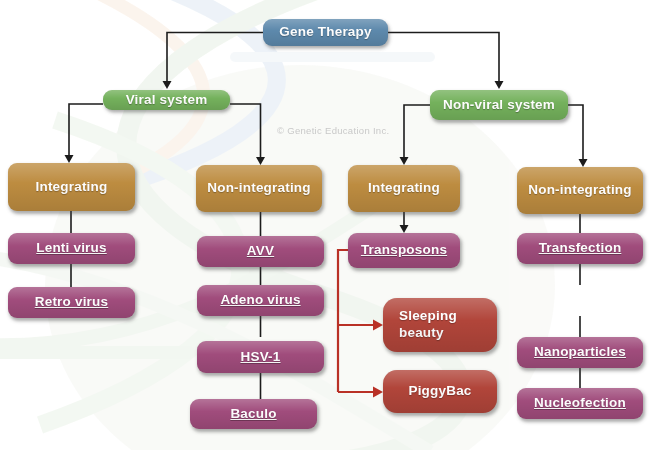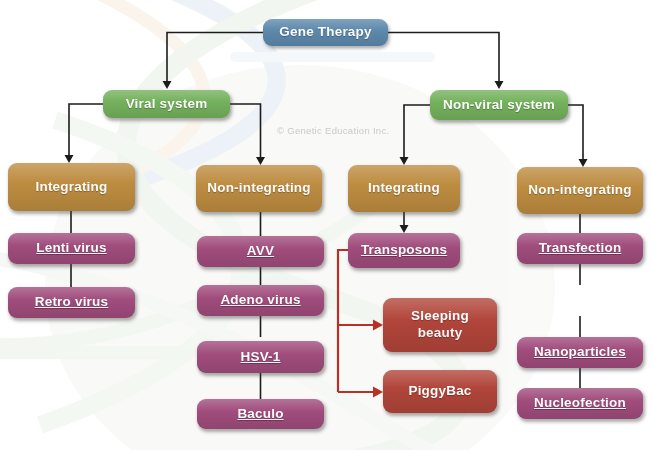--- a/index.html
+++ b/index.html
@@ -3,34 +3,34 @@
 <meta charset="utf-8">
 <style>
   html,body{margin:0;padding:0;background:#ffffff;}
   #stage{
     position:relative;width:653px;height:450px;overflow:hidden;background:#ffffff;
     font-family:"Liberation Sans",sans-serif;
   }
   svg.layer{position:absolute;left:0;top:0;pointer-events:none;}
   .node{
     position:absolute;border-radius:9px;display:flex;align-items:center;justify-content:center;
-    color:var(--label_text,#fff);font-weight:bold;font-size:13.5px;letter-spacing:.2px;text-align:center;
+    color:var(--label_text,#fff);font-weight:bold;font-size:13.5px;letter-spacing:.2px;
     box-shadow:1.5px 2.5px 3.5px rgba(70,70,70,.45);
     text-shadow:0 1px 1px rgba(0,0,0,.28);
     line-height:1.25;
   }
   .node::after{
     content:"";position:absolute;inset:0;border-radius:inherit;pointer-events:none;
     background:linear-gradient(180deg,rgba(255,255,255,.22),rgba(255,255,255,0) 42%,rgba(0,0,0,.10));
   }
   .root-box{background:var(--root_box,#5d89ac);}
   .system-box{background:var(--system_box,#74b15c);}
   .category-box{background:var(--category_box,#bd8c40);}
   .method-box{background:var(--method_box,#a04c7c);text-decoration:underline;}
-  .submethod-box{background:var(--submethod_box,#b1453a);}
+  .submethod-box{background:var(--submethod_box,#b1453a);border-radius:14px;}
   .wrap{padding:0 16px;}
   .black-line{stroke:var(--connector,#1c1c1c);stroke-width:1.6;fill:none;}
   .black-arrow{fill:var(--connector,#1c1c1c);}
   .red-line{stroke:var(--red_connector,#b93126);stroke-width:2.2;fill:none;}
   .red-arrow{fill:var(--red_connector,#b93126);}
   #watermark{
     position:absolute;left:277px;top:125px;font-size:9.5px;letter-spacing:.3px;
     color:var(--watermark_text,#c9c9c9);font-weight:normal;
   }
 </style>
@@ -90,35 +90,35 @@
       <path class="red-line" d="M348 250 H338 V392"></path>
       <path class="red-line" d="M338 325 H373"></path>
       <polygon class="red-arrow" points="373,319.5 373,330.5 383,325"></polygon>
       <path class="red-line" d="M338 392 H373"></path>
       <polygon class="red-arrow" points="373,386.5 373,397.5 383,392"></polygon>
     </g>
   </svg>
 
   <div class="node root-box" style="left:263px;top:19px;width:125px;height:27px">Gene Therapy</div>
 
-  <div class="node system-box" style="left:103px;top:90px;width:127px;height:28px">Viral system</div>
+  <div class="node system-box" style="left:103px;top:90px;width:127px;height:20px">Viral system</div>
   <div class="node system-box" style="left:430px;top:90px;width:138px;height:30px">Non-viral system</div>
 
   <div class="node category-box" style="left:8px;top:163px;width:127px;height:48px">Integrating</div>
   <div class="node category-box" style="left:196px;top:165px;width:126px;height:47px">Non-integrating</div>
   <div class="node category-box" style="left:348px;top:165px;width:112px;height:47px">Integrating</div>
   <div class="node category-box" style="left:517px;top:167px;width:126px;height:47px">Non-integrating</div>
 
   <div class="node method-box" style="left:8px;top:233px;width:127px;height:31px">Lenti virus</div>
   <div class="node method-box" style="left:8px;top:287px;width:127px;height:31px">Retro virus</div>
 
   <div class="node method-box" style="left:197px;top:285px;width:127px;height:31px">Adeno virus</div>
   <div class="node method-box" style="left:197px;top:236px;width:127px;height:31px">AVV</div>
   <div class="node method-box" style="left:197px;top:341px;width:127px;height:32px">HSV-1</div>
-  <div class="node method-box" style="left:197px;top:399px;width:127px;height:30px">Baculo</div>
+  <div class="node method-box" style="left:190px;top:399px;width:127px;height:30px">Baculo</div>
 
   <div class="node method-box" style="left:348px;top:233px;width:112px;height:35px">Transposons</div>
   <div class="node submethod-box wrap" style="left:383px;top:298px;width:114px;height:54px;box-sizing:border-box">Sleeping beauty</div>
   <div class="node submethod-box" style="left:383px;top:370px;width:114px;height:43px">PiggyBac</div>
 
   <div class="node method-box" style="left:517px;top:233px;width:126px;height:31px">Transfection</div>
   <div class="node method-box" style="left:517px;top:337px;width:126px;height:31px">Nanoparticles</div>
   <div class="node method-box" style="left:517px;top:388px;width:126px;height:31px">Nucleofection</div>
 
   <div id="watermark">© Genetic Education Inc.</div>

